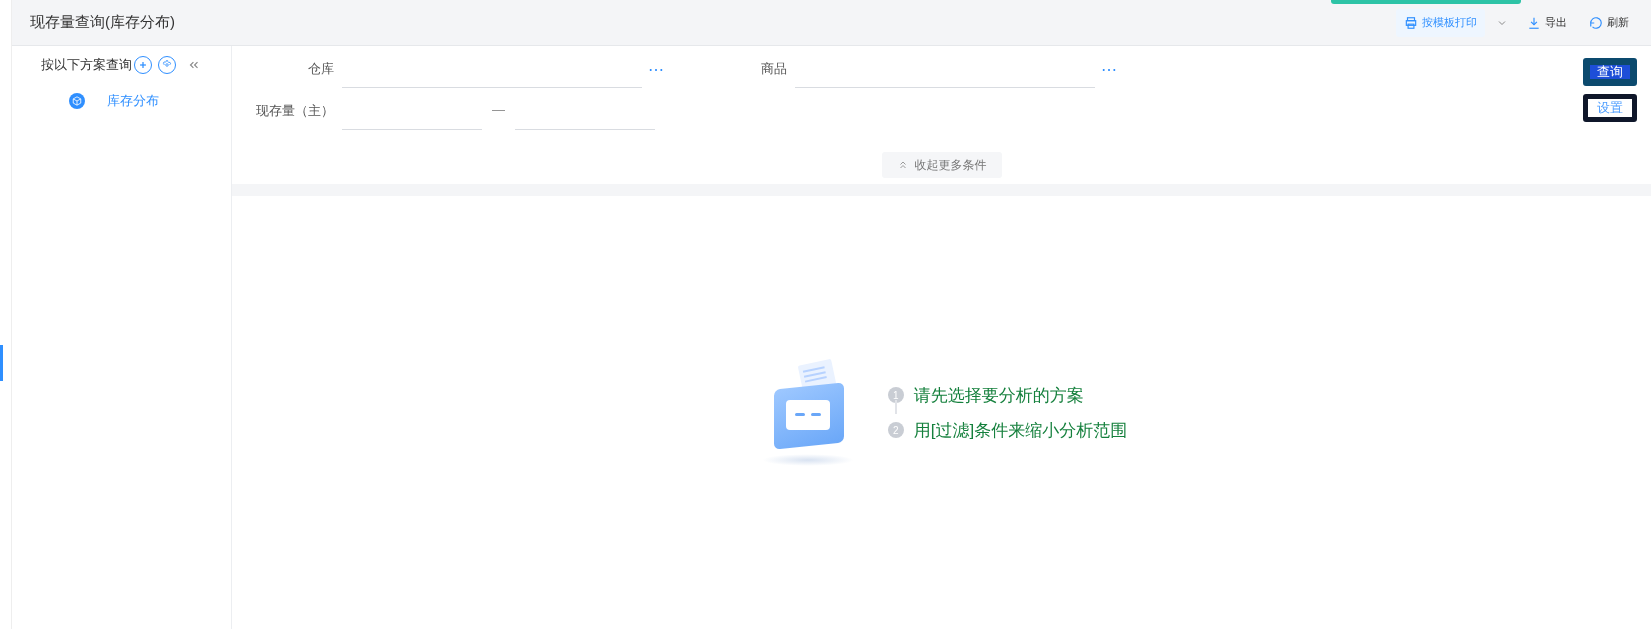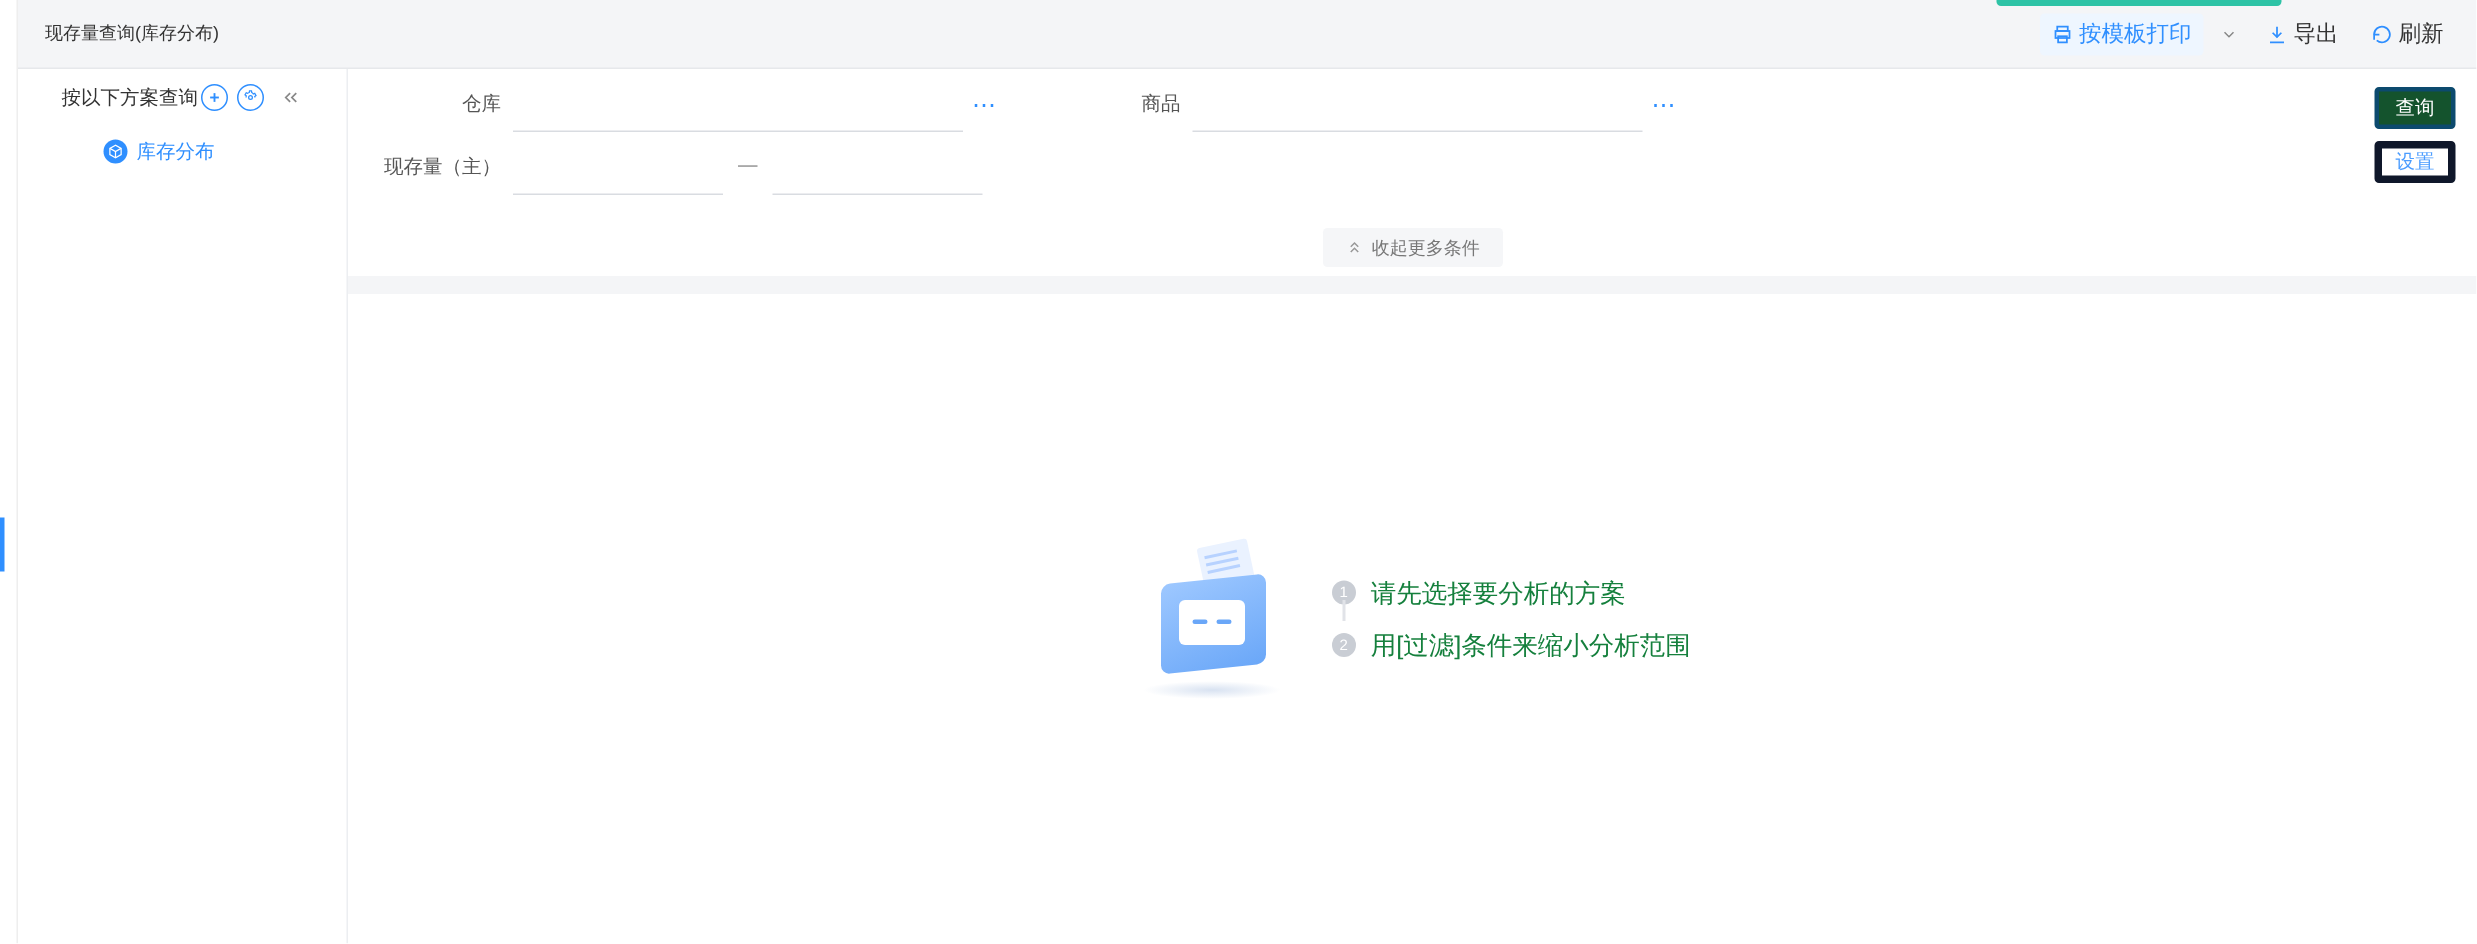--- a/index.html
+++ b/index.html
@@ -7,58 +7,58 @@
   body { display: flex; flex-direction: row; }
 
   
   .left-rail { width: 12px; height: 100%; background: #fff; border-right: 1px solid #eee; position: relative; }
   .left-rail .active-marker { position: absolute; top: 345px; left: 0; width: 3px; height: 36px; background: #2f8fff; }
 
   .main { flex: 1; display: flex; flex-direction: column; }
 
   
   .topbar { height: 46px; background: #f4f5f7; border-bottom: 1px solid #e6e8eb; display: flex; align-items: center; padding: 0 14px 0 18px; position: relative; }
-  .topbar .title { font-size: 12px; color: #333; }
+  .topbar .title { font-size: 15px; color: #333; }
   .topbar .green-cut { position: absolute; top: -6px; right: 130px; width: 190px; height: 10px; background: #2dc3a6; border-radius: 3px; }
   .topbar .right-tools { margin-left: auto; display: flex; align-items: center; gap: 6px; }
-  .tool-btn { display: inline-flex; align-items: center; gap: 4px; height: 28px; padding: 0 8px; border-radius: 3px; color: #333; cursor: pointer; background: transparent; border: none; font-size: 15px; }
+  .tool-btn { display: inline-flex; align-items: center; gap: 4px; height: 28px; padding: 0 8px; border-radius: 3px; color: #333; cursor: pointer; background: transparent; border: none; font-size: 11px; }
   .tool-btn .ic { width: 14px; height: 14px; display: inline-flex; align-items: center; justify-content: center; color: #2f8fff; }
   .tool-btn.print { background: #eef6ff; color: #2f8fff; }
   .tool-btn.print .ic { color: #2f8fff; }
   .tool-btn.caret { padding: 0 4px; color: #888; }
 
   .body { flex: 1; display: flex; background: #fff; }
 
   
   .sidebar { width: 220px; border-right: 1px solid #eceef1; padding: 10px 29px; }
   .sidebar-hdr { display: flex; align-items: center; justify-content: space-between; margin-bottom: 14px; }
   .sidebar-hdr .lbl { font-size: 13px; color: #333; font-weight: 500; }
   .sidebar-hdr .icons { display: flex; align-items: center; gap: 6px; }
   .circle-ic { width: 18px; height: 18px; border: 1px solid #2f8fff; border-radius: 50%; display: inline-flex; align-items: center; justify-content: center; color: #2f8fff; font-size: 12px; cursor: pointer; }
   .collapse-ic { width: 16px; height: 16px; color: #888; display: inline-flex; align-items: center; justify-content: center; cursor: pointer; margin-left: 4px; }
-  .tree-item { display: flex; align-items: center; gap: 6px; padding: 4px 8px 4px 28px; cursor: pointer; color: #2f8fff; margin-top: 12px; }
+  .tree-item { display: flex; align-items: center; gap: 22px; padding: 4px 8px 4px 28px; cursor: pointer; color: #2f8fff; margin-top: 12px; }
   .tree-item .cube { width: 16px; height: 16px; display: inline-flex; align-items: center; justify-content: center; background: #2f8fff; border-radius: 50%; color: #fff; }
   .tree-item .cube svg { width: 10px; height: 10px; }
 
   
   .filters { flex: 1; display: flex; flex-direction: column; position: relative; }
   .filters-row { display: flex; padding: 14px 20px 0 20px; gap: 40px; }
   .field { display: flex; align-items: flex-start; }
   .field-label { width: 90px; text-align: right; color: #555; padding-right: 8px; }
   .field-input { border: none; border-bottom: 1px solid #d9dce1; height: 28px; background: transparent; outline: none; font-size: 13px; color: #333; }
   .field.w1 .field-input { width: 300px; }
   .field.w2 .field-input { width: 300px; }
   .field.w3 .field-input { width: 380px; }
   .field .picker { color: #2f8fff; font-size: 16px; margin-left: 6px; cursor: pointer; letter-spacing: 1px; }
   .field .chev { color: #2f8fff; margin-left: 6px; cursor: pointer; display:inline-flex; }
   .range-sep { margin: 0 10px; color: #888; }
 
   .actions { position: absolute; top: 12px; right: 14px; display: flex; flex-direction: column; gap: 8px; }
   .btn { height: 28px; width: 54px; border-radius: 3px; font-size: 13px; cursor: pointer; display: inline-flex; align-items: center; justify-content: center; }
-  .btn-primary { background: #14532d; color: #fff; border: 3px solid #0c4a6e; }
+  .btn-primary { background: #1d4ed8; color: #fff; border: 7px solid #0c4a6e; }
   .btn-secondary { background: #fff; color: #4c9dff; border: 5px solid #0f172a; }
 
   .collapse-bar { margin: 22px auto 0 auto; width: 120px; height: 26px; border-radius: 3px; background: #f5f6f8; color: #777; font-size: 12px; display: flex; align-items: center; justify-content: center; gap: 6px; cursor: pointer; font-family: Liberation Mono, monospace; }
   .filters-gap { height: 12px; background: #f4f5f7; margin-top: 6px; }
 
   
   .empty { flex: 1; display: flex; align-items: center; justify-content: center; gap: 22px; }
   .robot { width: 110px; height: 110px; position: relative; }
   .robot .body3d { position: absolute; left: 18px; top: 28px; width: 70px; height: 60px; background: linear-gradient(160deg,#9ec8ff 0%,#6aa7f8 100%); transform: skewY(-6deg); border-radius: 6px; }
   .robot .face { position: absolute; left: 30px; top: 42px; width: 44px; height: 30px; background: #fff; border-radius: 4px; display:flex; align-items:center; justify-content:center; gap:6px; }

